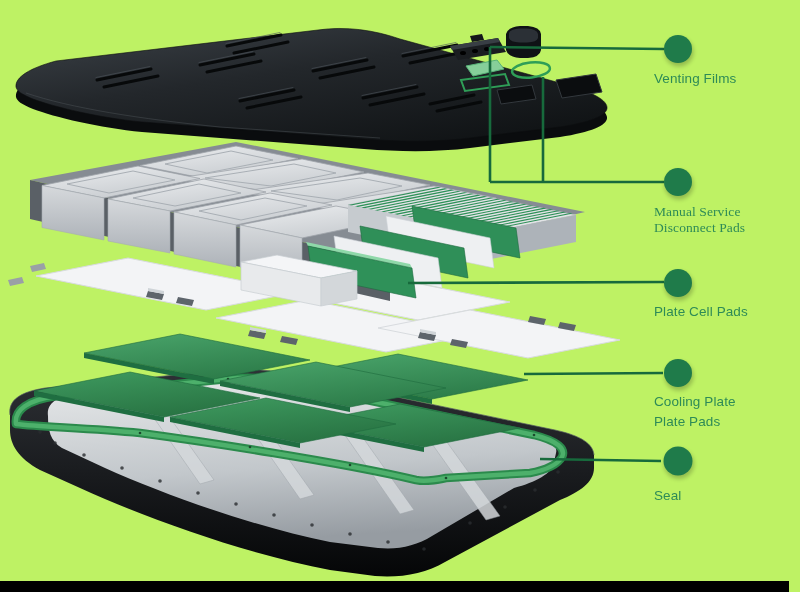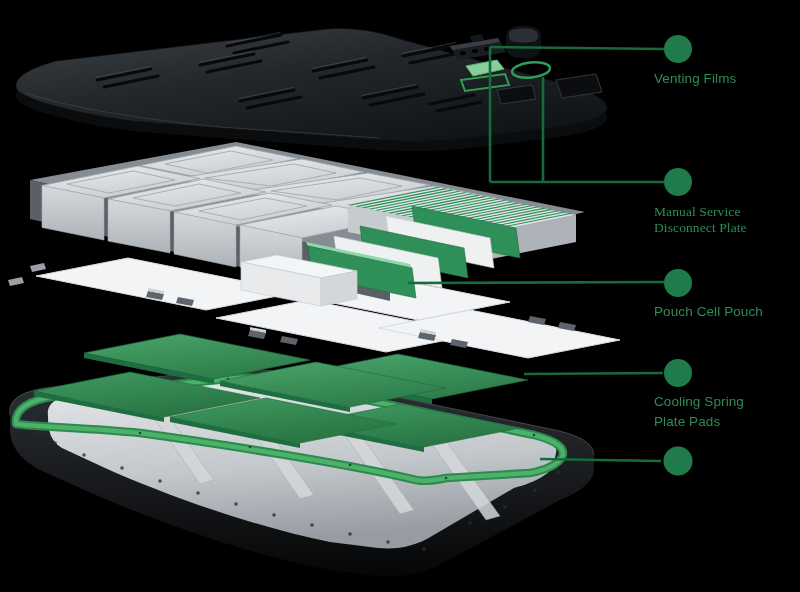--- a/index.html
+++ b/index.html
@@ -1,16 +1,16 @@
 <!DOCTYPE html>
 <html><head>
 <meta charset="utf-8">
 <style>
   html,body{margin:0;padding:0;background:#ffffff;}
-  .stage{position:relative;width:800px;height:592px;background:#000000;overflow:hidden;
+  .stage{position:relative;width:800px;height:592px;background:#bef264;overflow:hidden;
          font-family:"Liberation Sans",sans-serif;}
   .stage svg{position:absolute;left:0;top:0;}
   .label{position:absolute;left:654px;color:#2e8b57;font-size:13.5px;font-weight:400;
          letter-spacing:.1px;line-height:16px;}
   .label span{display:block;white-space:nowrap;}
   .lb0{top:71px;}
   .lb1{top:204px;line-height:15.5px;font-family:Liberation Serif, serif;}
   .lb2{top:304px;}
   .lb3{top:392px;line-height:20px;}
   .lb4{top:483px;line-height:26px;}
@@ -330,27 +330,28 @@
     </g>
   </g>
 </svg>
 
   <div class="label lb0">
     <span>Venting Films</span>
     <span></span>
   </div>
   <div class="label lb1">
     <span>Manual Service</span>
-    <span>Disconnect Plate</span>
+    <span>Disconnect Pads</span>
   </div>
   <div class="label lb2">
-    <span>Pouch Cell Pouch</span>
+    <span>Plate Cell Pads</span>
     <span></span>
   </div>
   <div class="label lb3">
-    <span>Cooling Spring</span>
+    <span>Cooling Plate</span>
     <span>Plate Pads</span>
   </div>
   <div class="label lb4">
+    <span>Seal</span>
   </div>
 
   <div class="bottom-bar"></div>
 </div>
 
 </body></html>

